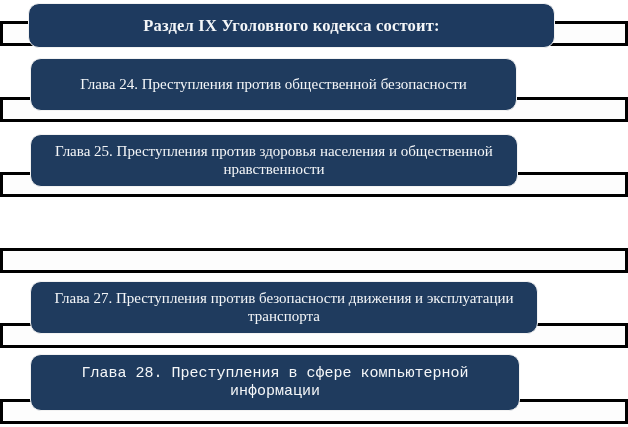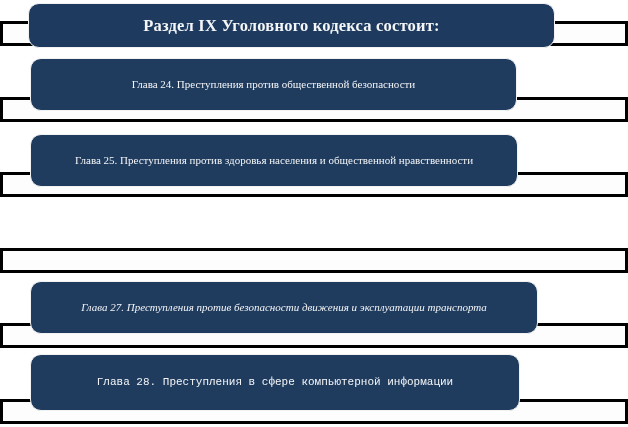--- a/index.html
+++ b/index.html
@@ -60,21 +60,21 @@
   }
   .node.is-root .node-label {
     font-weight: bold;
     font-size: 16.5px;
     letter-spacing: 0.2px;
   }
 
   
   .node.is-chapter .node-label {
     font-weight: normal;
-    font-size: 11px;
+    font-size: 15px;
   }
 </style>
 </head>
 <body>
 
 <div id="diagram">
 
   <div class="connector-bar" style="left:0px; top:21px; width:628px; height:25px;"></div>
   <div class="connector-bar" style="left:0px; top:97px; width:628px; height:25px;"></div>
   <div class="connector-bar" style="left:0px; top:172px; width:628px; height:25px;"></div>
@@ -88,21 +88,21 @@
 
   <div class="node is-chapter" style="left:30px; top:58px; width:487px; height:53px;">
     <span class="node-label">Глава 24. Преступления против общественной безопасности</span>
   </div>
 
   <div class="node is-chapter" style="left:30px; top:134px; width:488px; height:53px;justify-content:flex-end;">
     <span class="node-label">Глава 25. Преступления против здоровья населения и общественной нравственности</span>
   </div>
 
 
-  <div class="node is-chapter" style="left:30px; top:281px; width:508px; height:53px;font-style:italic;">
+  <div class="node is-chapter" style="left:30px; top:281px; width:508px; height:53px;">
     <span class="node-label">Глава 27. Преступления против безопасности движения и эксплуатации транспорта</span>
   </div>
 
   <div class="node is-chapter" style="left:30px; top:354px; width:490px; height:57px;font-family:Liberation Mono, monospace;">
     <span class="node-label">Глава 28. Преступления в сфере компьютерной информации</span>
   </div>
 
 </div>
 
 </body></html>

